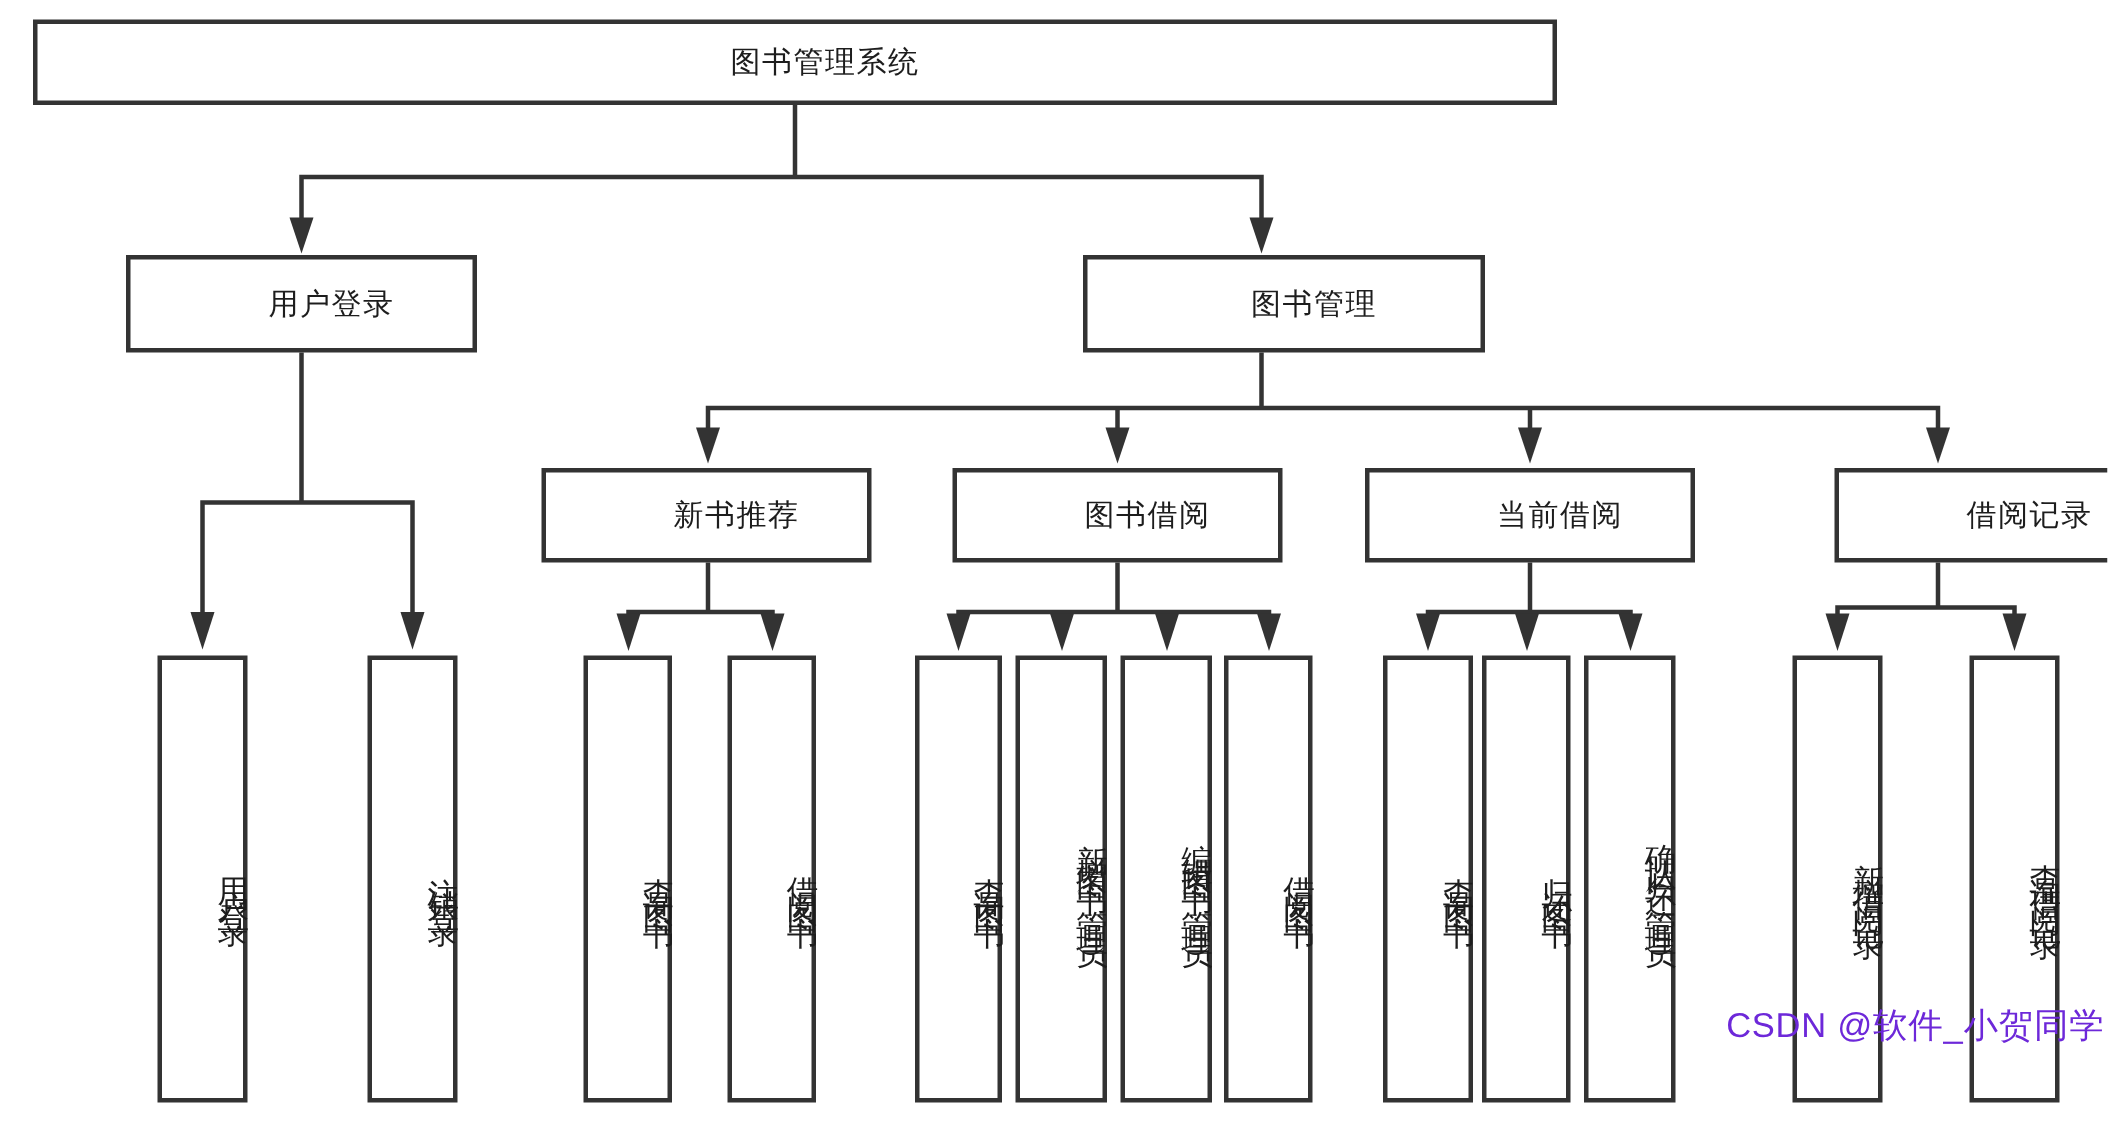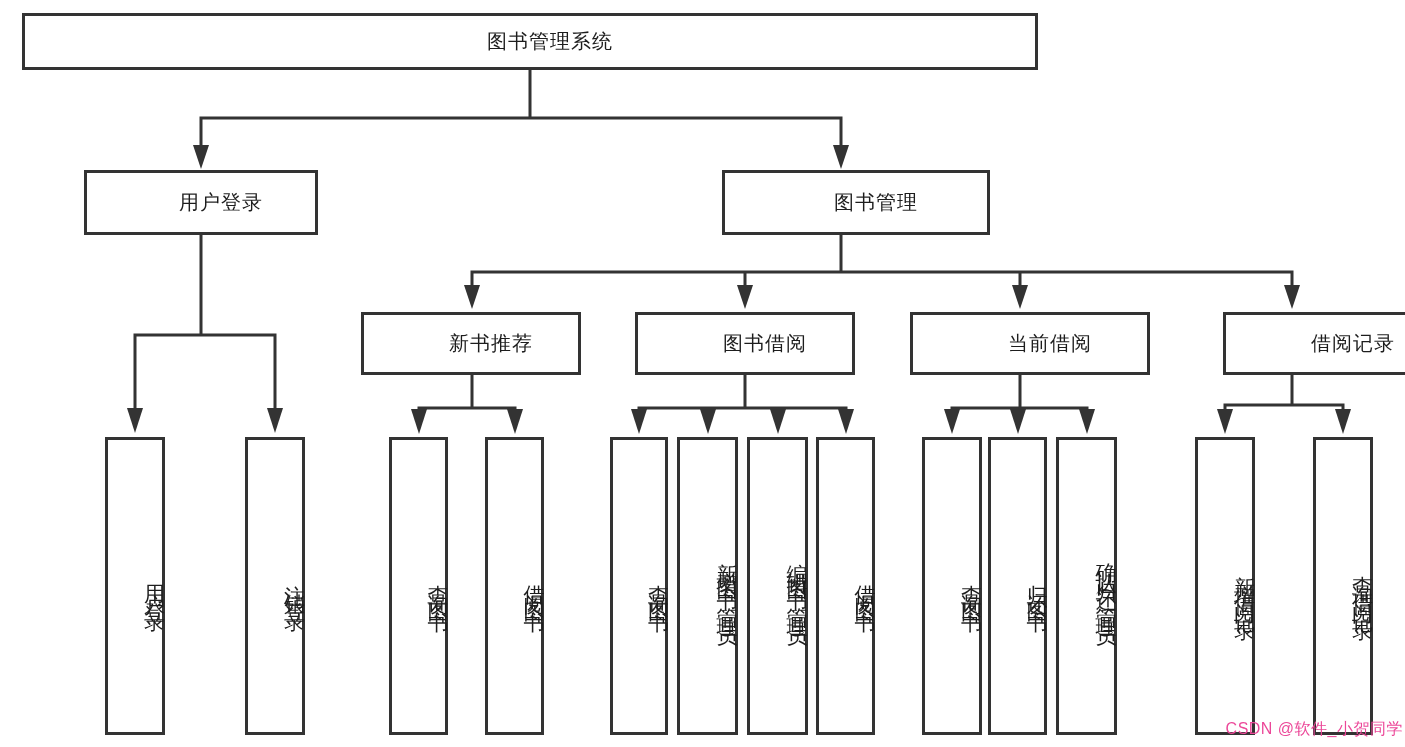--- a/index.html
+++ b/index.html
@@ -44,24 +44,24 @@
   .node.leaf .vlbl {
     writing-mode: vertical-rl;
     text-orientation: mixed;
     font-size: 21px;
     line-height: 1;
     letter-spacing: 9px;
   }
   .watermark {
     position: absolute;
     right: 2px;
-    top: 719px;
+    top: 668px;
     z-index: 3;
-    font-size: 16px;
-    color: #ec4899;
+    font-size: 23px;
+    color: #6d28d9;
     letter-spacing: 0.5px;
     white-space: nowrap;
   }
 </style>
 </head>
 <body>
 
 <div class="canvas">
 
   <svg class="connectors" width="1405" height="747" viewBox="0 0 1405 747">
@@ -123,21 +123,21 @@
   <div class="node branch" style="left:722px; top:170px; width:268px; height:65px">
     <span class="lbl">图书管理</span>
   </div>
 
   <div class="node branch" style="left:361px; top:312px; width:220px; height:63px">
     <span class="lbl">新书推荐</span>
   </div>
   <div class="node branch" style="left:635px; top:312px; width:220px; height:63px">
     <span class="lbl">图书借阅</span>
   </div>
-  <div class="node branch" style="left:910px; top:312px; width:240px; height:63px">
+  <div class="node branch" style="left:910px; top:312px; width:220px; height:63px">
     <span class="lbl">当前借阅</span>
   </div>
   <div class="node branch" style="left:1223px; top:312px; width:220px; height:63px">
     <span class="lbl">借阅记录</span>
   </div>
 
   <div class="node leaf" style="left:105px; top:437px; width:60px; height:298px">
     <span class="vlbl">用户登录</span>
   </div>
   <div class="node leaf" style="left:245px; top:437px; width:60px; height:298px">

